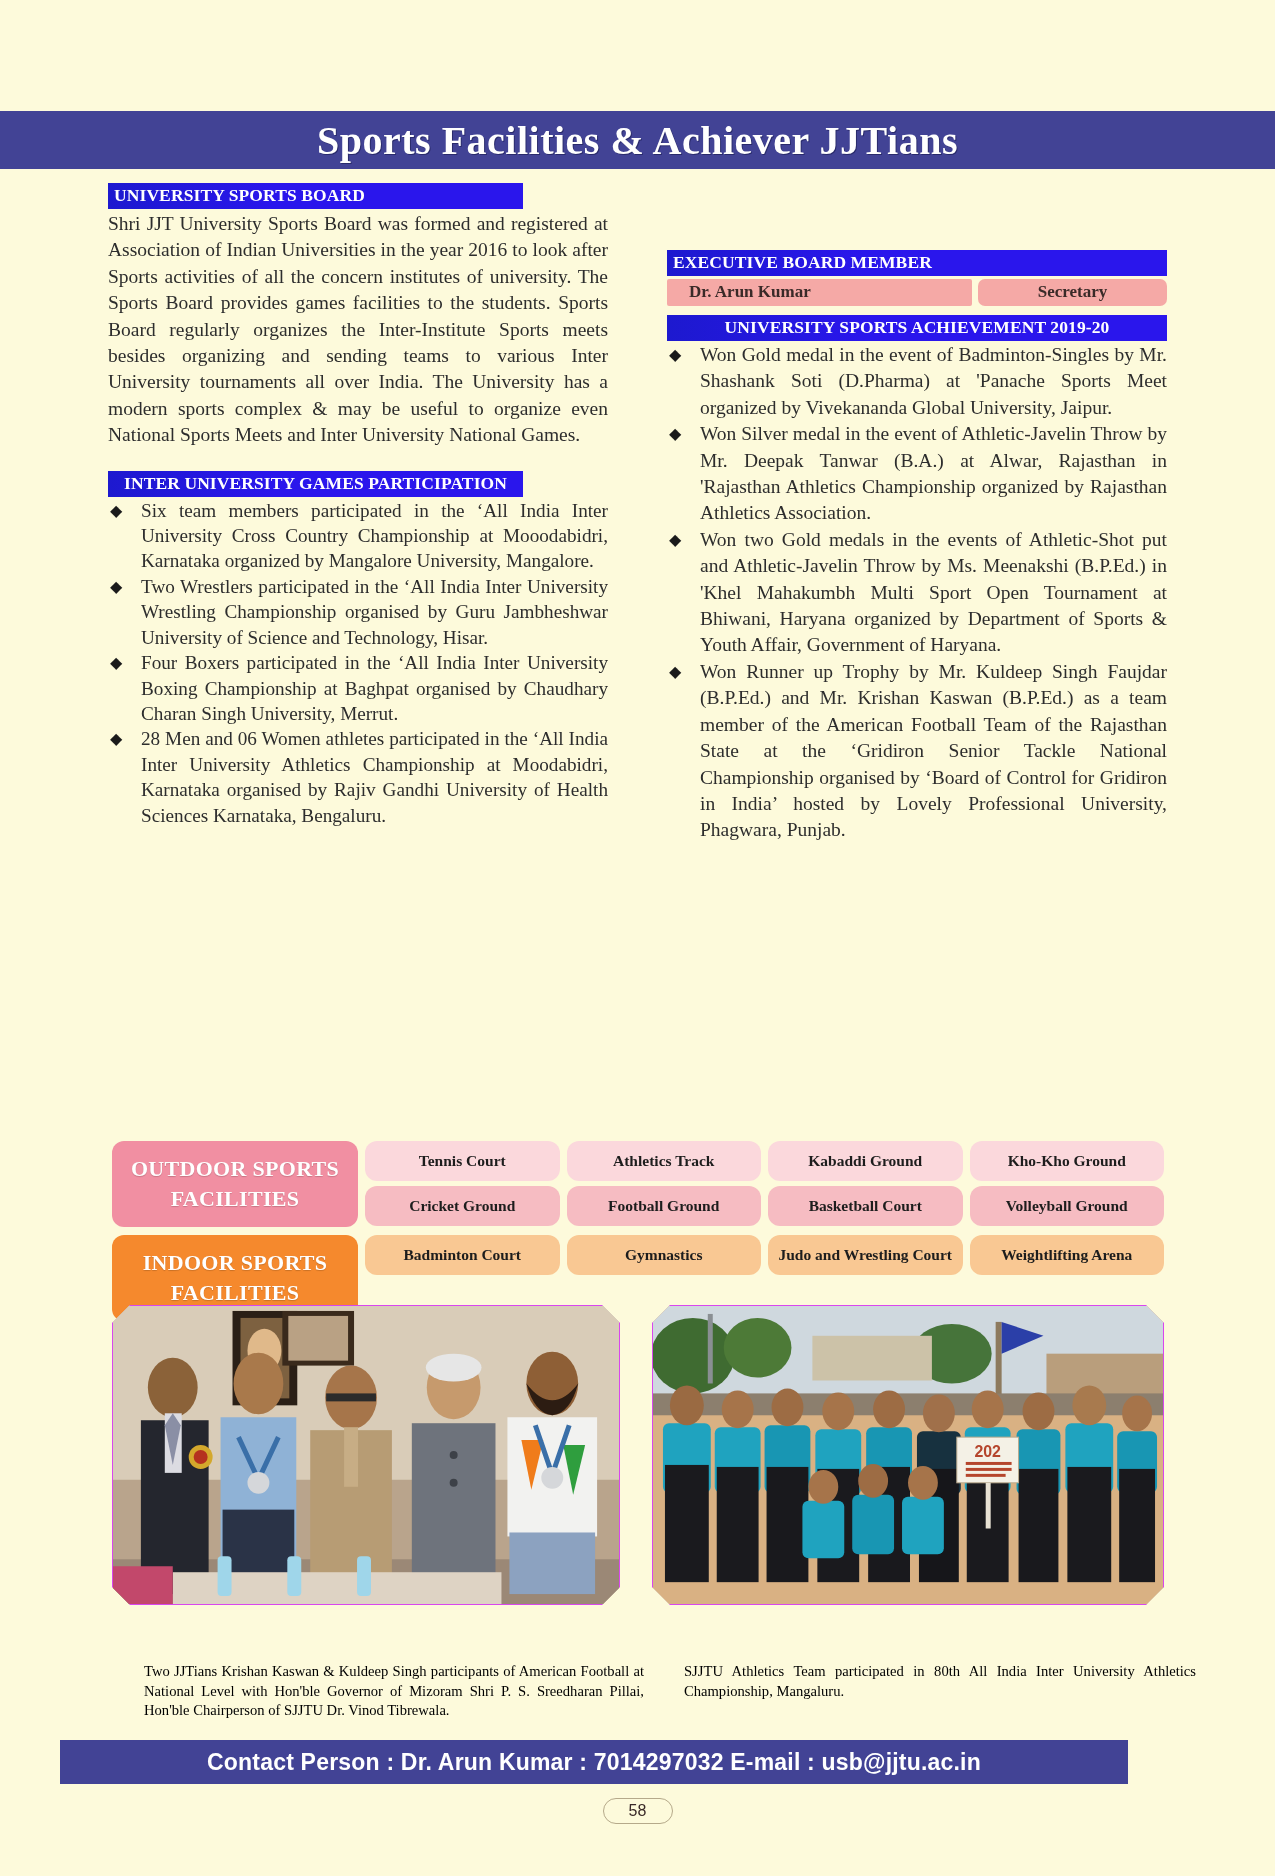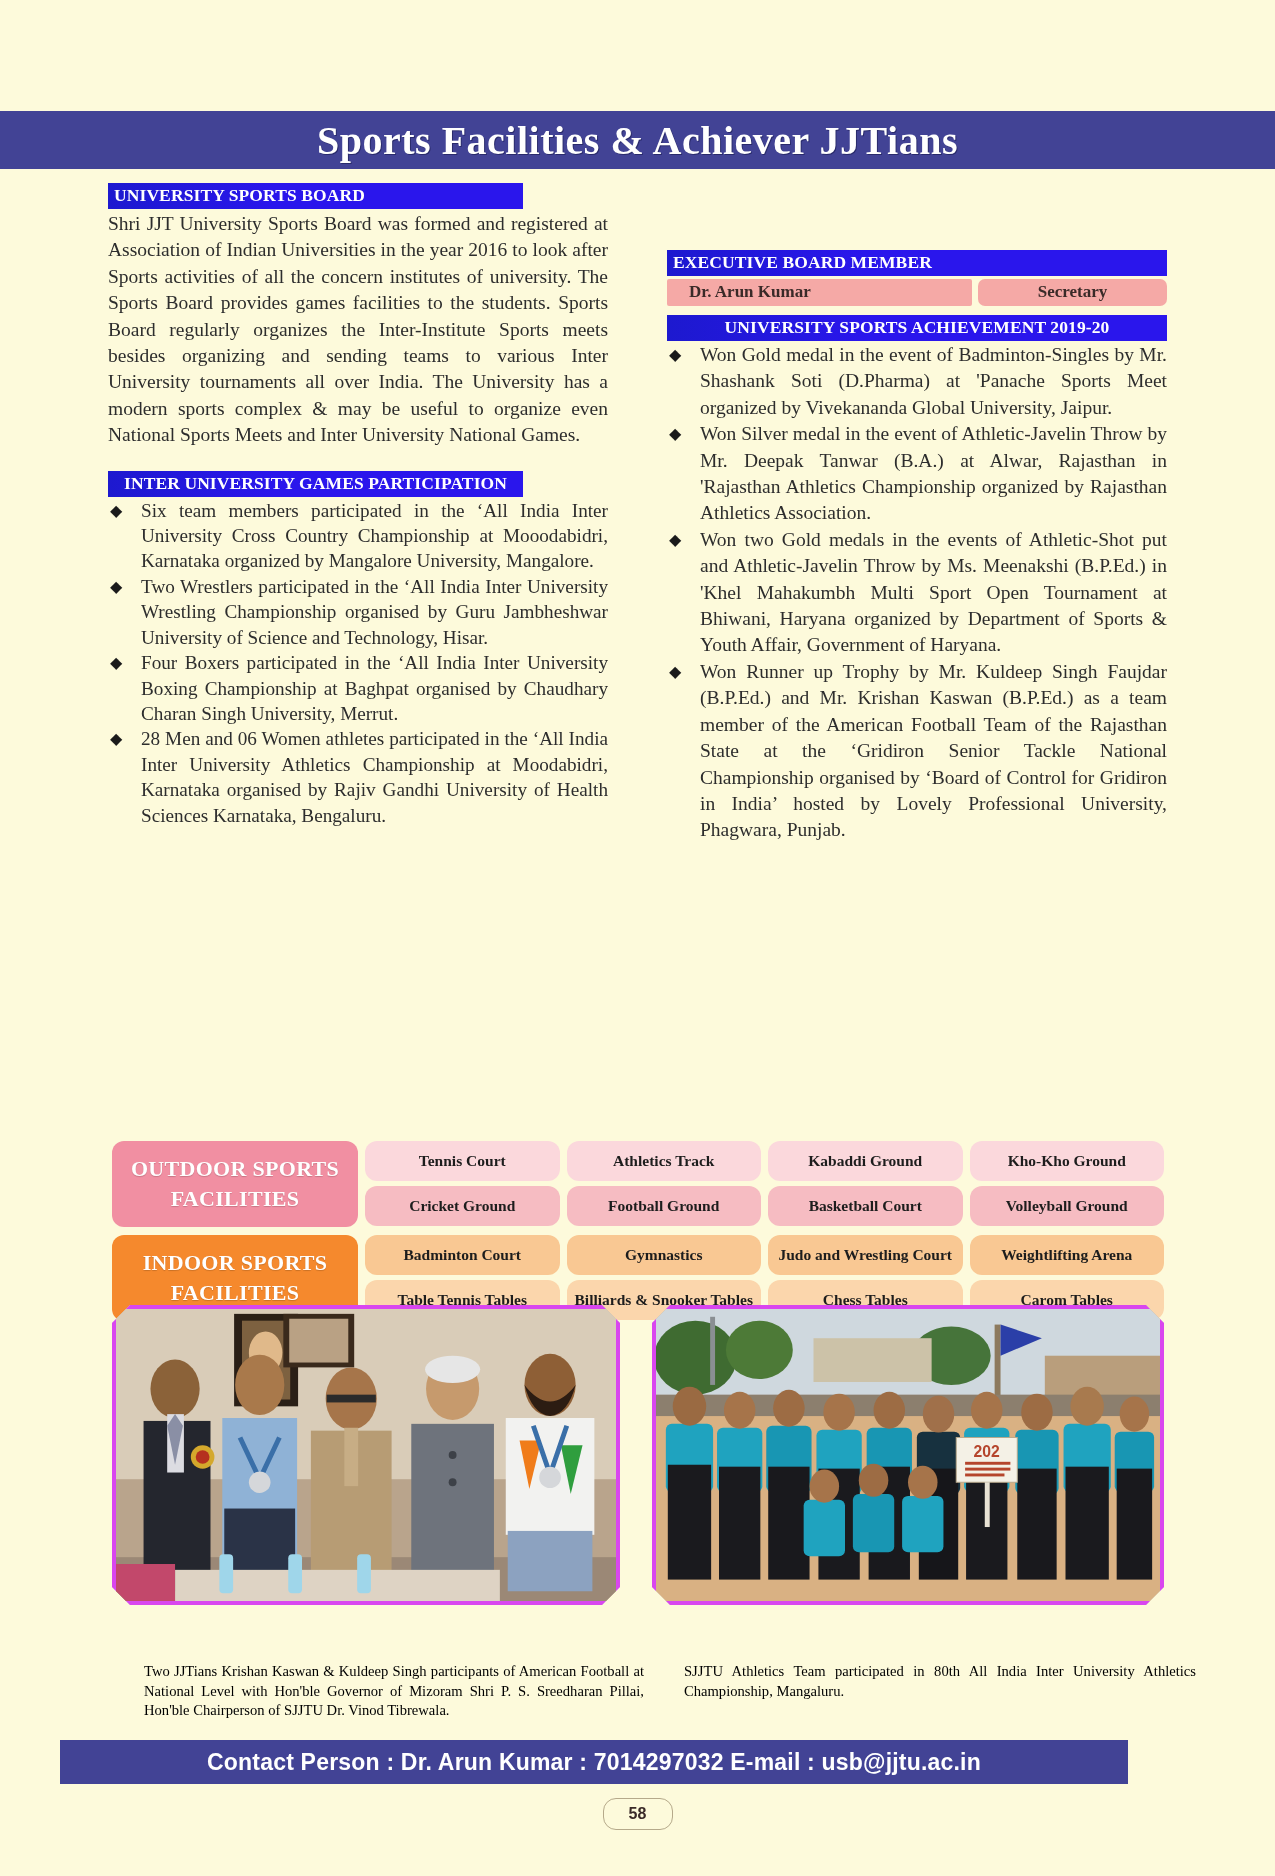--- a/index.html
+++ b/index.html
@@ -155,21 +155,21 @@
   .out-1 { background: #f6bcc2; }
   .out-2 { background: #fbd8dc; }
   .in-1  { background: #f9c893; }
   .in-2  { background: #fbd6ac; }
 
   
   .photos { position: absolute; left: 112px; top: 1305px; width: 1052px; }
   .photo-wrap { position: absolute; }
   .photo {
     position: relative;
-    border: 4px solid #d946ef;
+    border: 1px solid #d946ef;
     background: #cfcfcf;
     overflow: hidden;
     clip-path: polygon(18px 0, calc(100% - 18px) 0, 100% 18px, 100% calc(100% - 18px),
                 calc(100% - 18px) 100%, 18px 100%, 0 calc(100% - 18px), 0 18px);
   }
   .ph-left  { left: 0;   top: 0; width: 508px; }
   .ph-right { left: 540px; top: 0; width: 512px; }
   .photo-img { display: block; width: 100%; height: 100%; }
   .caption {
     position: absolute;
@@ -196,27 +196,27 @@
     color: #ffffff;
     font-family: "Liberation Sans", sans-serif;
     font-weight: bold;
     font-size: 23px;
     letter-spacing: .2px;
   }
   .page-num {
     position: absolute;
     left: 50%; transform: translateX(-50%);
     top: 1798px;
-    width: 70px; height: 32px;
+    width: 70px; height: 26px;
     border: 1.5px solid #b5a98a;
     border-radius: 13px;
     background: #fdfadb;
     display: flex; align-items: center; justify-content: center;
     font-family: "Liberation Sans", sans-serif;
-    font-weight: bold;
+    font-weight: normal;
     font-size: 16px;
     color: #3a2a28;
   }
 </style>
 </head>
 <body>
 
 <div class="page">
 
   <div class="title-bar">
@@ -315,26 +315,20 @@
       <div class="fac-label indoor">
         <span>INDOOR SPORTS</span>
         <span>FACILITIES</span>
       </div>
       <div class="fac-rows">
         <div class="fac-row">
           <div class="fac-cell in-1">Badminton Court</div>
           <div class="fac-cell in-1">Gymnastics</div>
           <div class="fac-cell in-1">Judo and Wrestling Court</div>
           <div class="fac-cell in-1">Weightlifting Arena</div>
-        </div>
-        <div class="fac-row">
-          <div class="fac-cell in-2">Table Tennis Tables</div>
-          <div class="fac-cell in-2">Billiards &amp; Snooker Tables</div>
-          <div class="fac-cell in-2">Chess Tables</div>
-          <div class="fac-cell in-2">Carom Tables</div>
         </div>
       </div>
     </div>
   </div>
 
   <div class="photos">
 
     <div class="photo-wrap ph-left">
       <div class="photo" style="height:300px;">
         <svg class="photo-img" viewBox="0 0 508 300" preserveAspectRatio="none">

